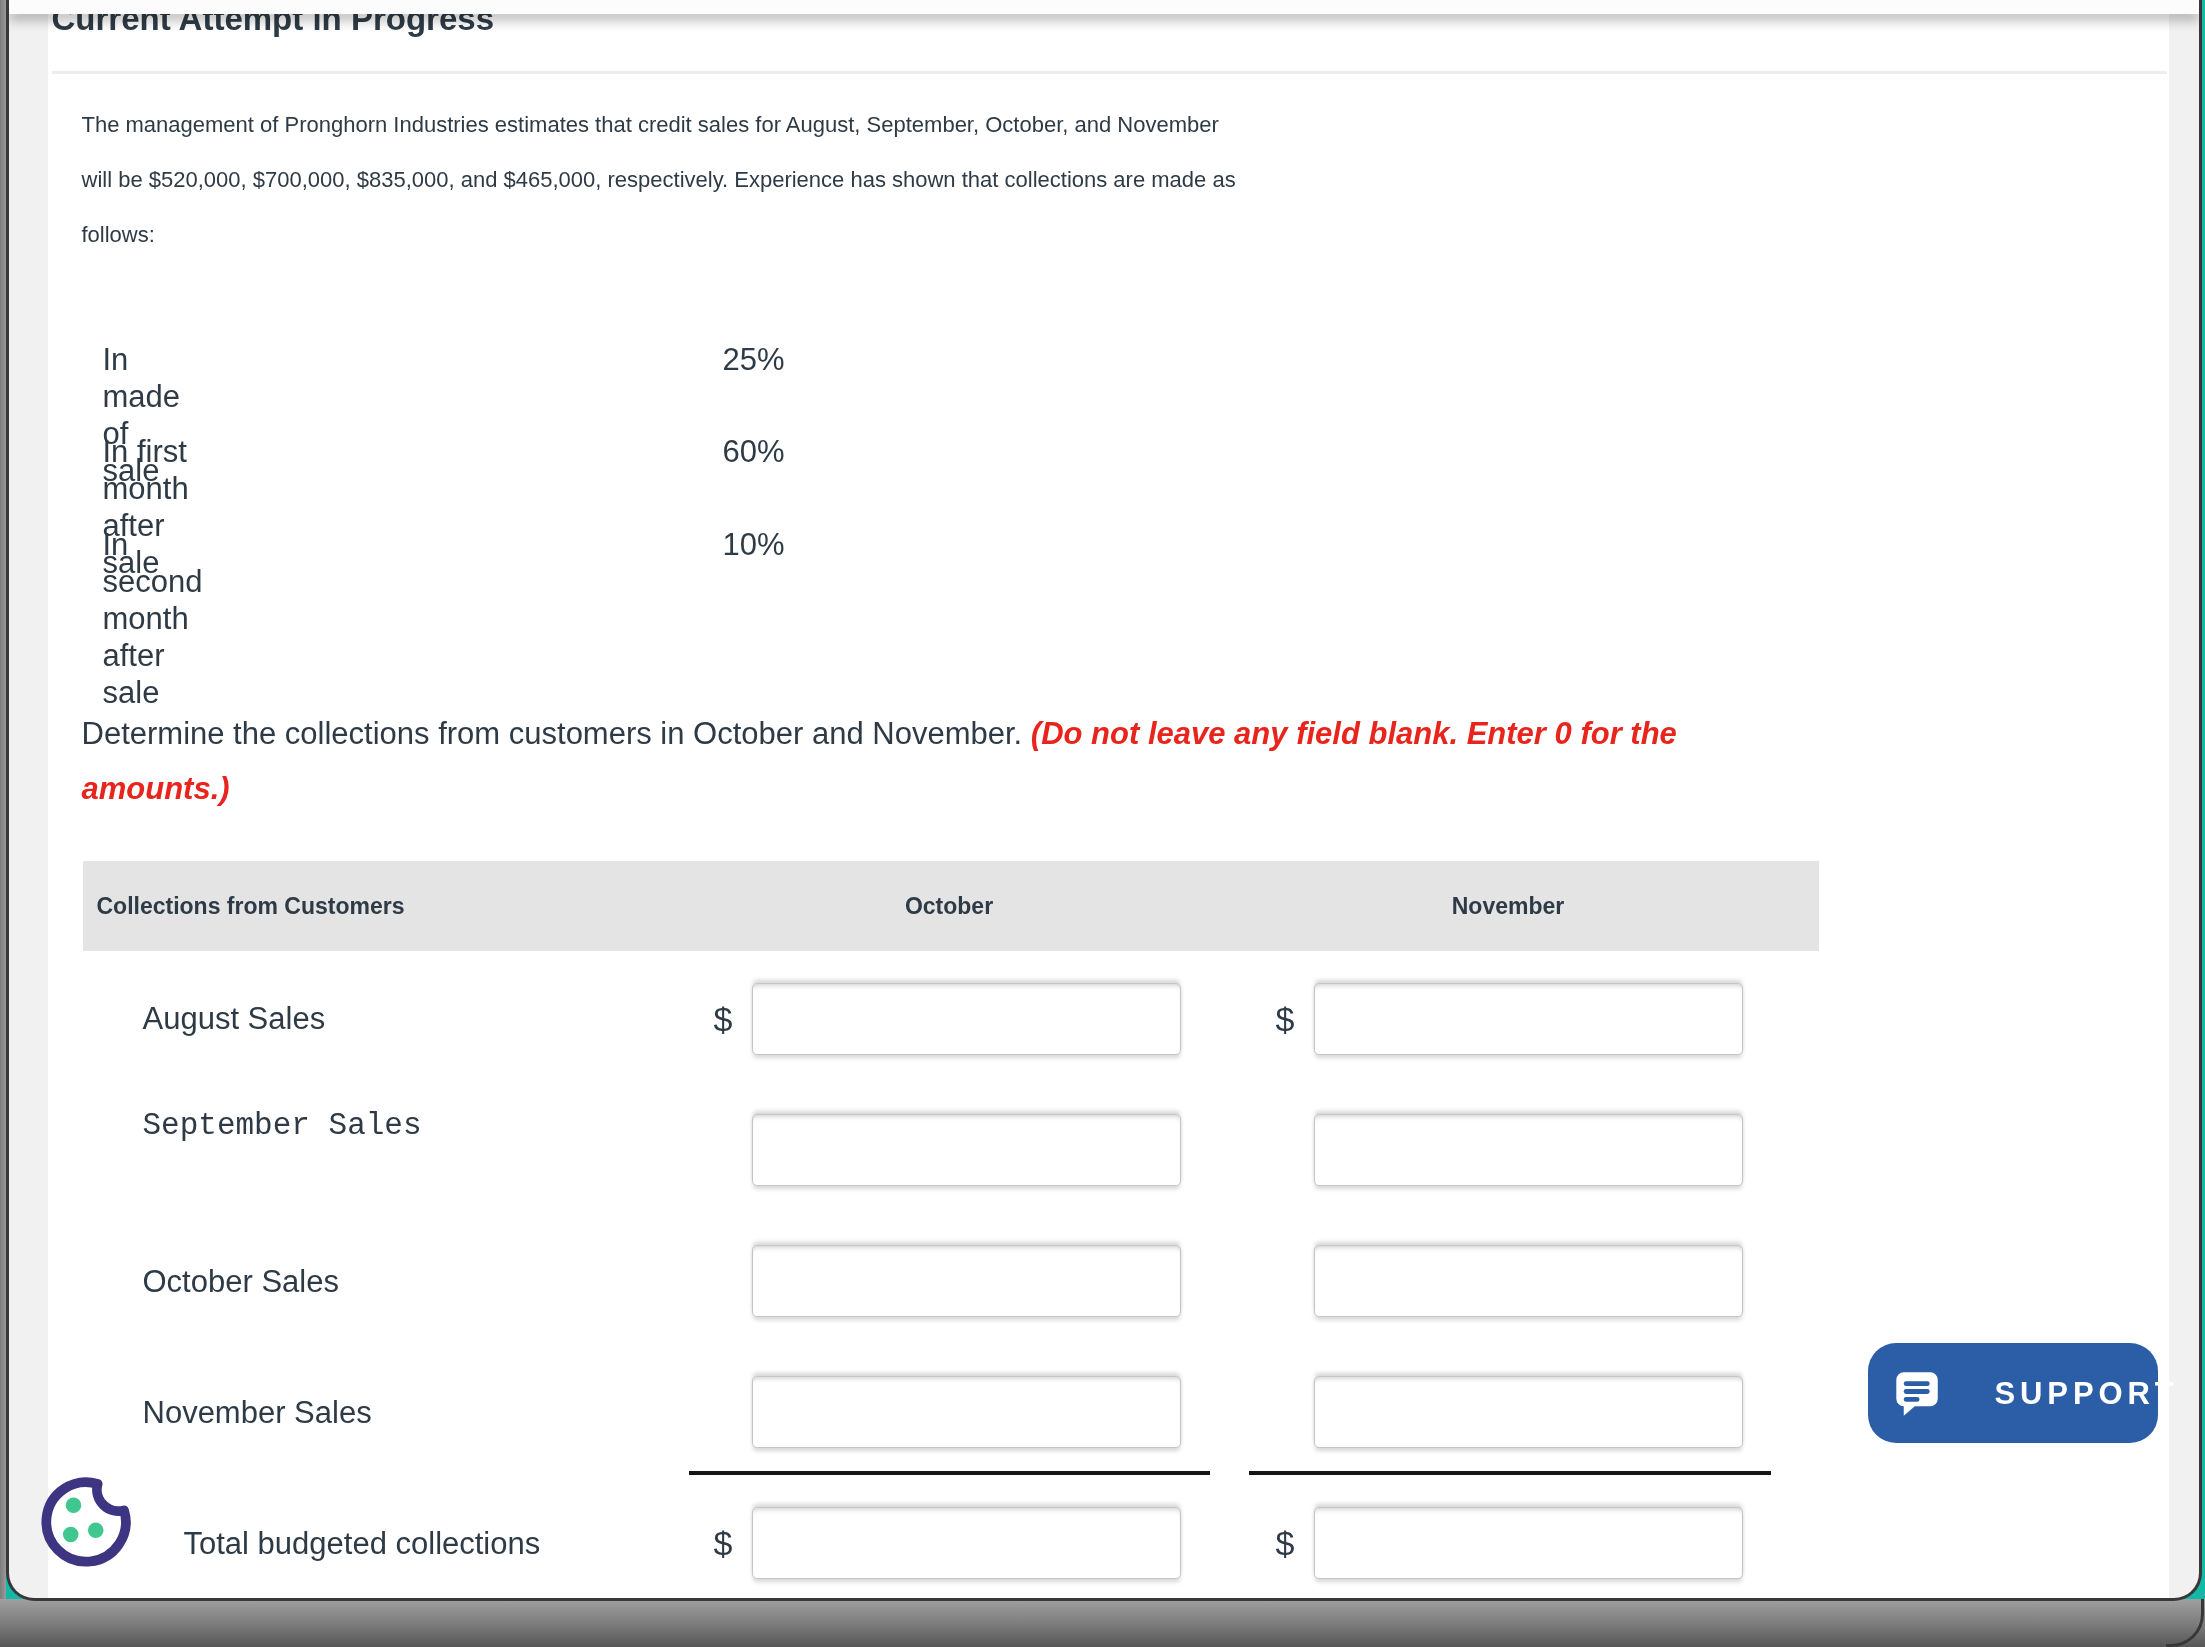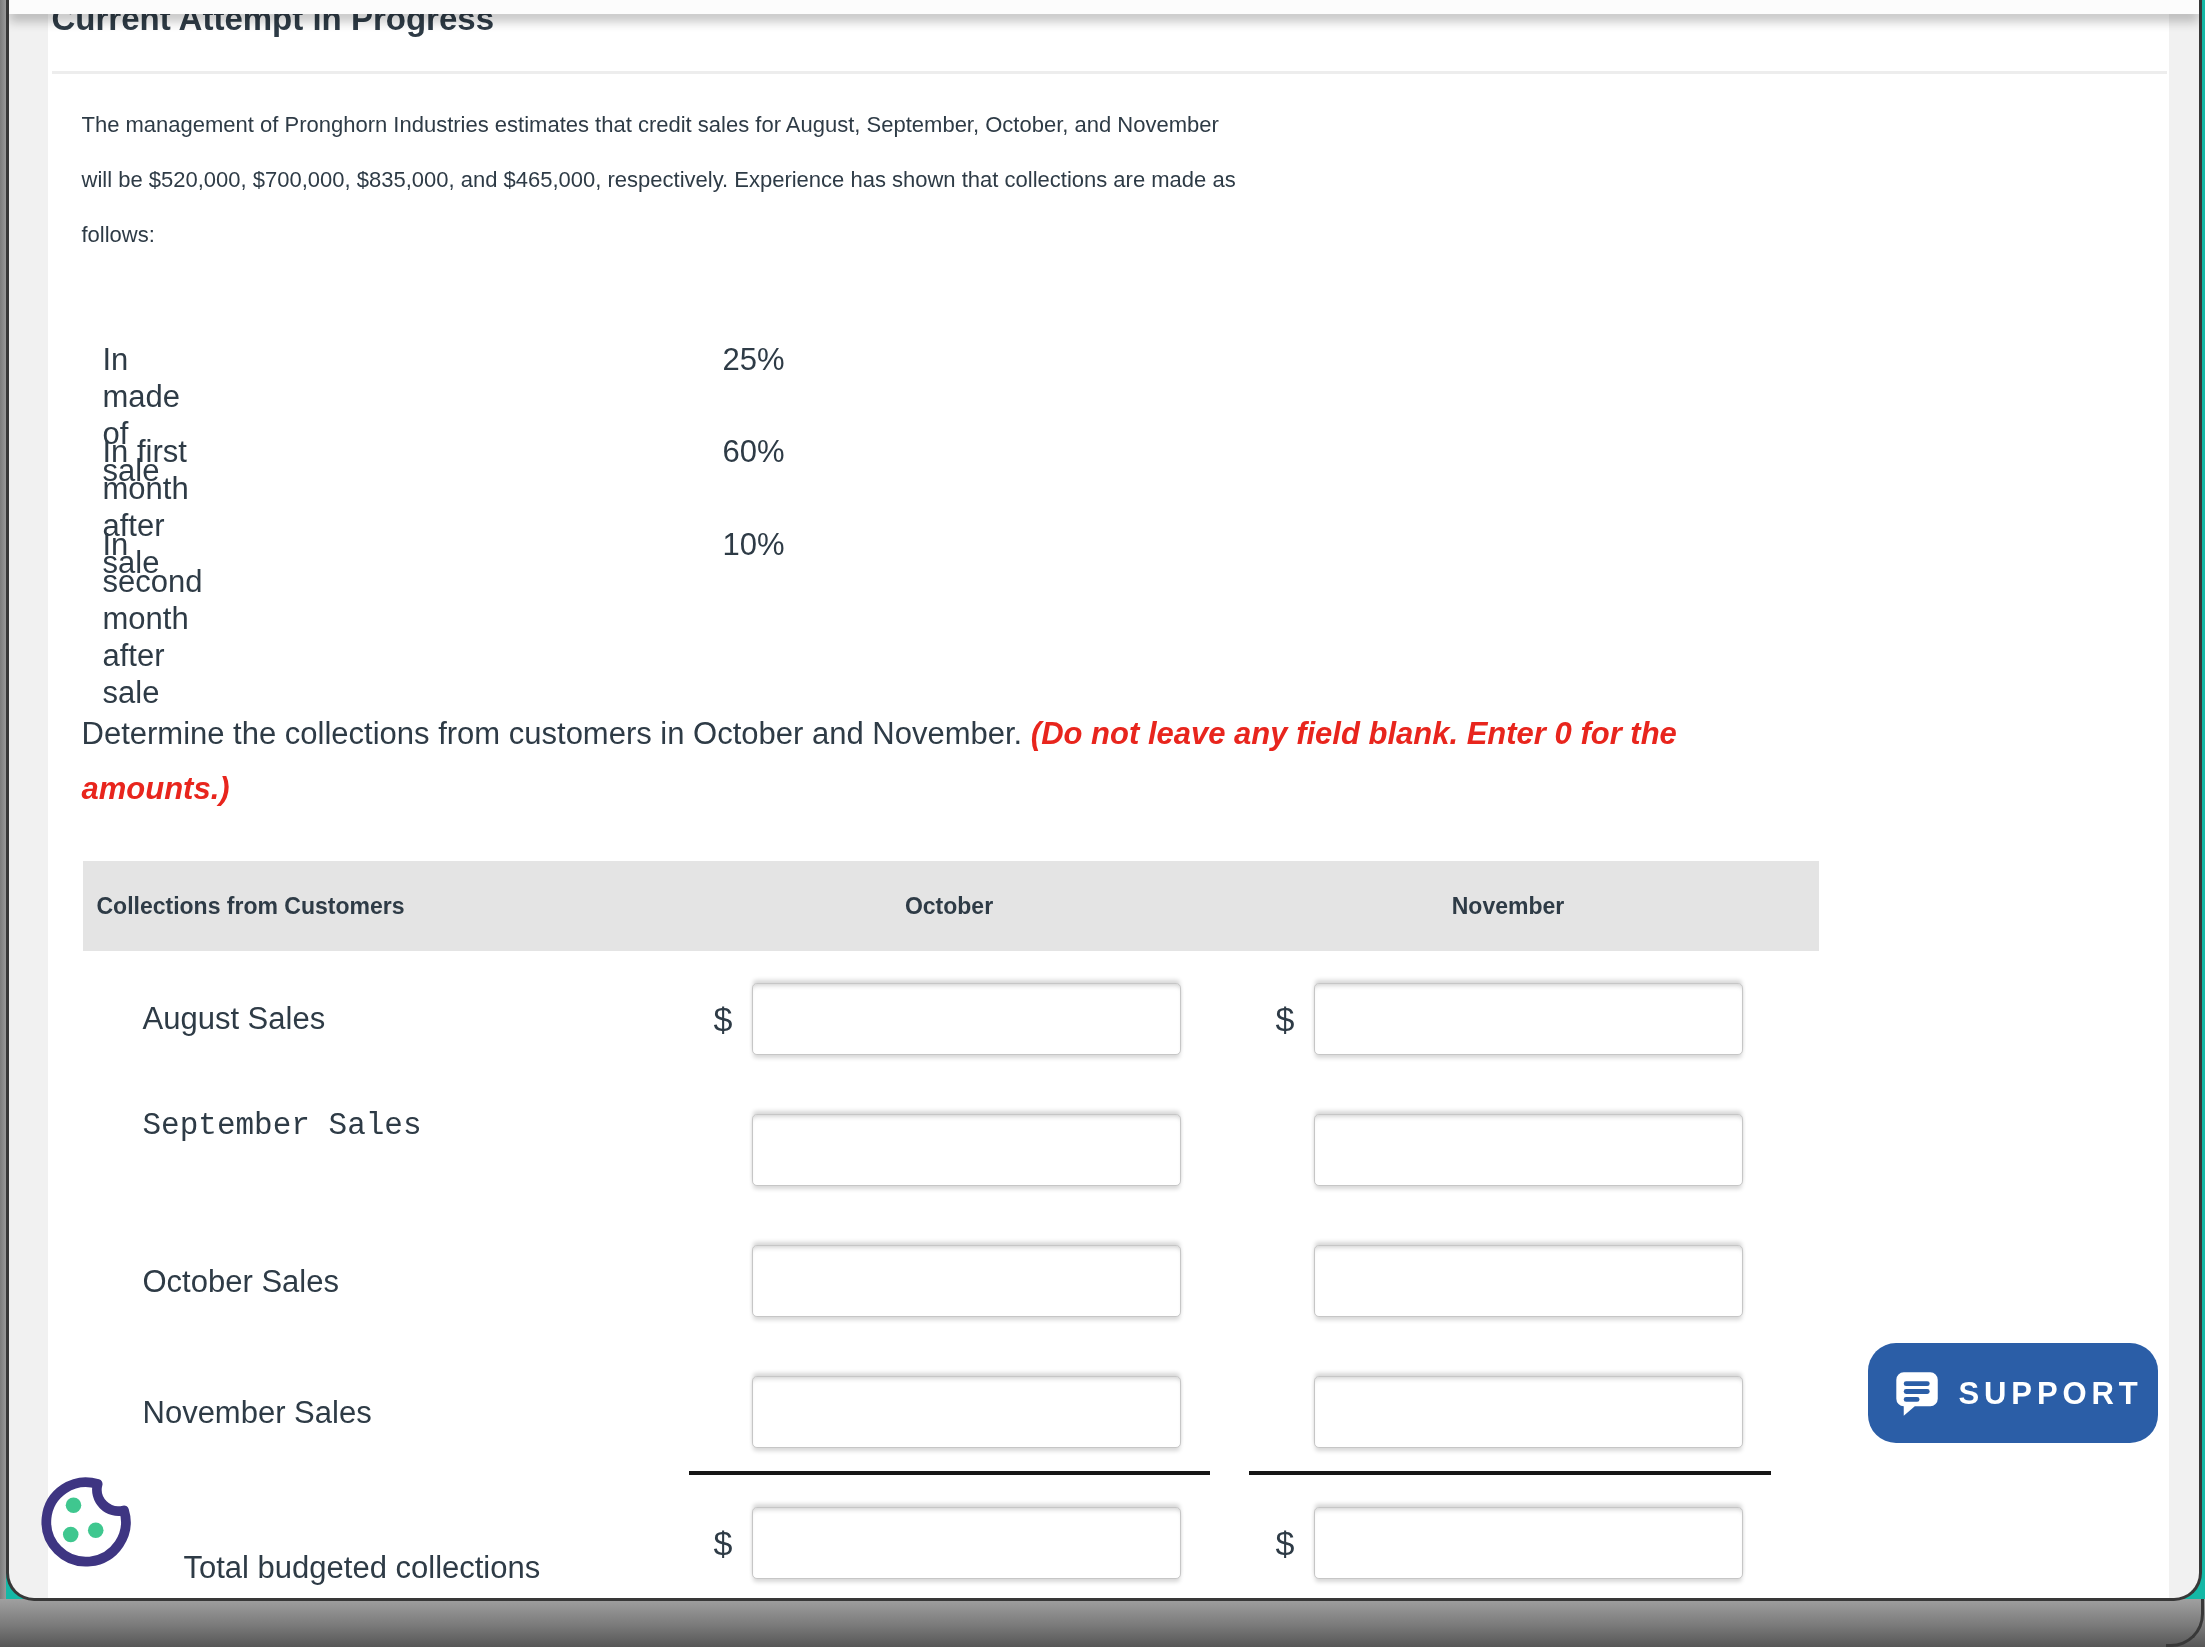--- a/index.html
+++ b/index.html
@@ -63,21 +63,21 @@
   .col-1 { left:743px; } .col-2 { left:1305px; }
 
   .sum-line { position:absolute; top:1471px; height:4.3px; background:#161616; }
   .sum-line.l1 { left:680px; width:521px; }
   .sum-line.l2 { left:1240px; width:522px; }
 
   
   .support-btn { position:absolute; left:1859px; top:1343px; width:290px; height:100px;
                  background:var(--support-blue); border:none; border-radius:28px;
                  display:flex; align-items:center; justify-content:flex-start; padding-left:23px;
-                 cursor:pointer; z-index:20; }
+                 cursor:pointer; z-index:20;gap:36px; }
   .support-btn .chat-icon { width:51px; height:51px; flex:0 0 auto; }
   .support-btn .support-label { margin-left:17px; color:#ffffff; font-size:31px; font-weight:600;
                  letter-spacing:4.9px; line-height:1; }
 
   
   .cookie-wrap { position:absolute; left:27px; top:1472px; width:100px; height:100px; z-index:25; cursor:pointer; }
 </style>
 </head>
 <body>
 
@@ -141,21 +141,21 @@
     <input class="cell-input col-1" style="top: 1245px;" type="text" value="">
     <input class="cell-input col-2" style="top: 1245px;" type="text" value="">
 
     <div class="row-label" style="top:1394px;">November Sales</div>
     <input class="cell-input col-1" style="top: 1376px;" type="text" value="">
     <input class="cell-input col-2" style="top: 1376px;" type="text" value="">
 
     <div class="sum-line l1"></div>
     <div class="sum-line l2"></div>
 
-    <div class="row-label total" style="top:1525px;margin-top:24px;">Total budgeted collections</div>
+    <div class="row-label total" style="top:1525px;">Total budgeted collections</div>
     <span class="dollar" style="left:695px; top:1521px;">$</span>
     <input class="cell-input col-1" style="top: 1507px;" type="text" value="">
     <span class="dollar" style="left:1257px; top:1521px;">$</span>
     <input class="cell-input col-2" style="top: 1507px;" type="text" value="">
 
     <button class="support-btn">
       <svg class="chat-icon" viewBox="0 0 24 24" aria-hidden="true">
         <path d="M6 2 h12.5 a3.5 3.5 0 0 1 3.5 3.5 v9 a3.5 3.5 0 0 1 -3.5 3.5 H11.2 L6 22.5 V18 a3.5 3.5 0 0 1 -3.5 -3.5 v-9 A3.5 3.5 0 0 1 6 2 Z" fill="#ffffff"></path>
         <rect x="6" y="6.2" width="12.2" height="2.3" rx="1.1" fill="#2b5ea7"></rect>
         <rect x="6" y="9.9" width="12.2" height="2.3" rx="1.1" fill="#2b5ea7"></rect>

